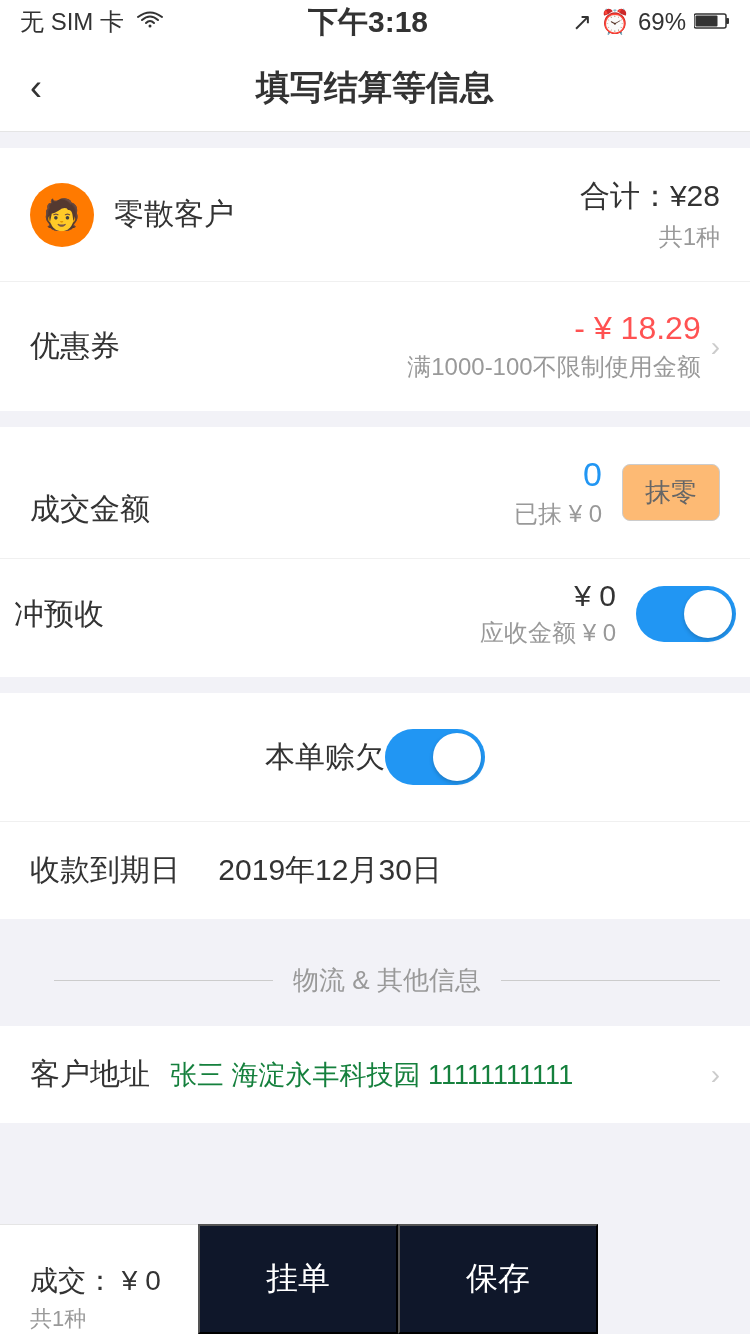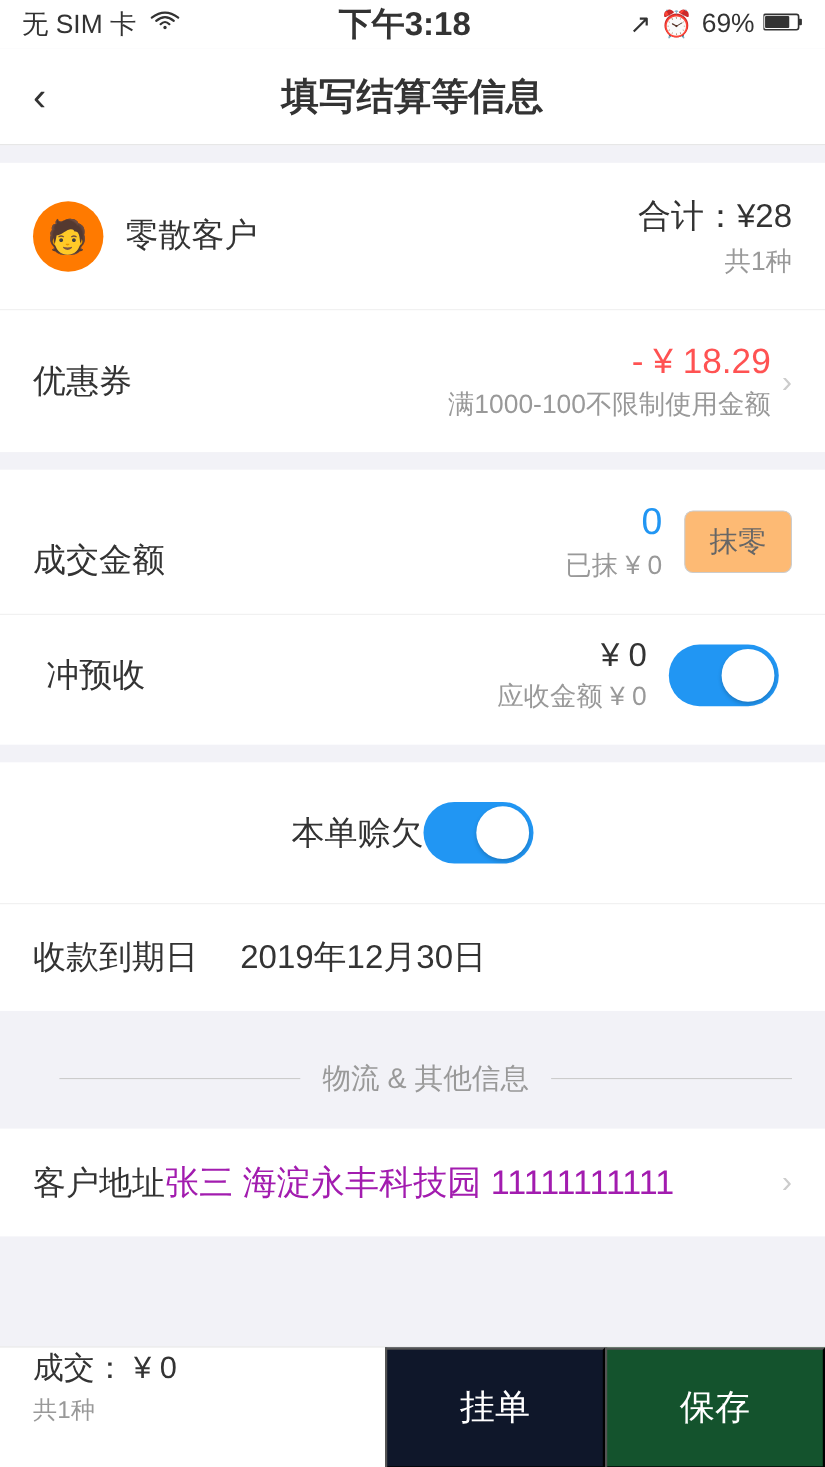--- a/index.html
+++ b/index.html
@@ -172,21 +172,21 @@
       border-radius: 8px;
       padding: 10px 22px;
       font-size: 26px;
       color: #666;
       background: #fdba74;
       cursor: pointer;
     }
 
     
     .divider-row {
-      padding: 20px 42px 28px;
+      padding: 20px 14px 28px;
       border-top: 1px solid #f0f0f0;
     }
     .prepay-row {
       display: flex;
       align-items: center;
       justify-content: space-between;
     }
     .prepay-amounts {
       text-align: right;
     }
@@ -264,35 +264,36 @@
       padding: 28px 30px;
       background: #fff;
       cursor: pointer;
     }
     .address-label {
       font-size: 30px;
       color: #333;
       min-width: 120px;
     }
     .address-value {
-      font-size: 31px;
-      color: #a21caf;
+      font-size: 27px;
+      color: #15803d;
       flex: 1;
+      margin-left: 20px;
     }
 
     
     .bottom-bar {
       position: fixed;
       bottom: 0;
       left: 0;
-      width: 750px;
+      width: 598px;
       height: 110px;
       background: #fff;
       display: flex;
-      align-items: flex-start;
+      align-items: flex-end;
       border-top: 1px solid #e5e5e5;
     }
     .bottom-info {
       flex: 1;
       padding: 0 30px;
     }
     .bottom-deal {
       font-size: 28px;
       color: #333;
     }
@@ -309,21 +310,21 @@
       justify-content: center;
       font-size: 32px;
       color: #fff;
       font-weight: 500;
       cursor: pointer;
     }
     .btn-hold {
       background: #0f172a;
     }
     .btn-save {
-      background: #14532d;
+      background: #0f172a;
     }
 
     .content-area {
       padding-bottom: 110px;
     }
   </style>
 </head>
 <body>
 
 <div class="status-bar">

